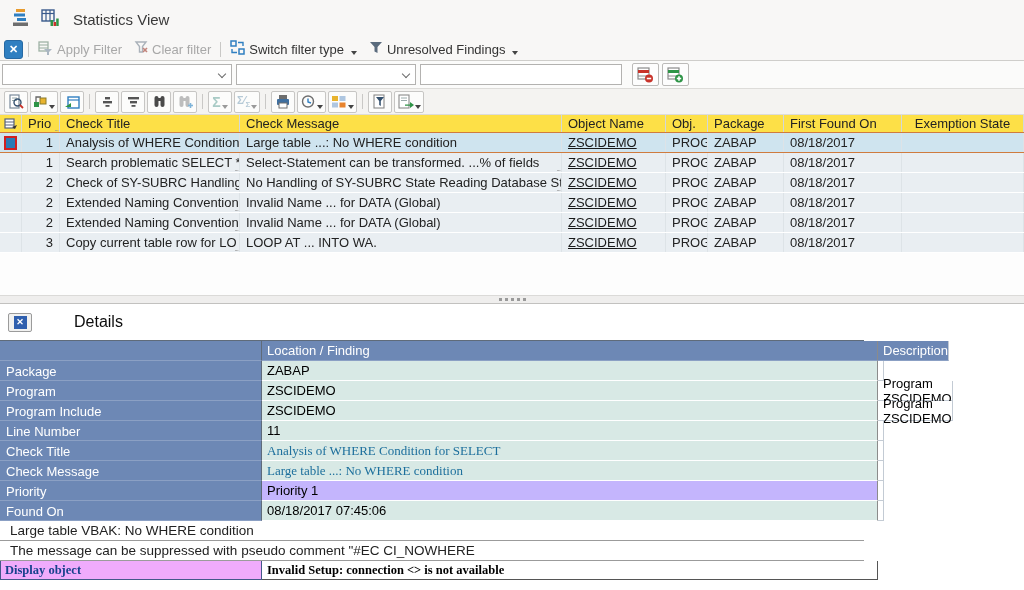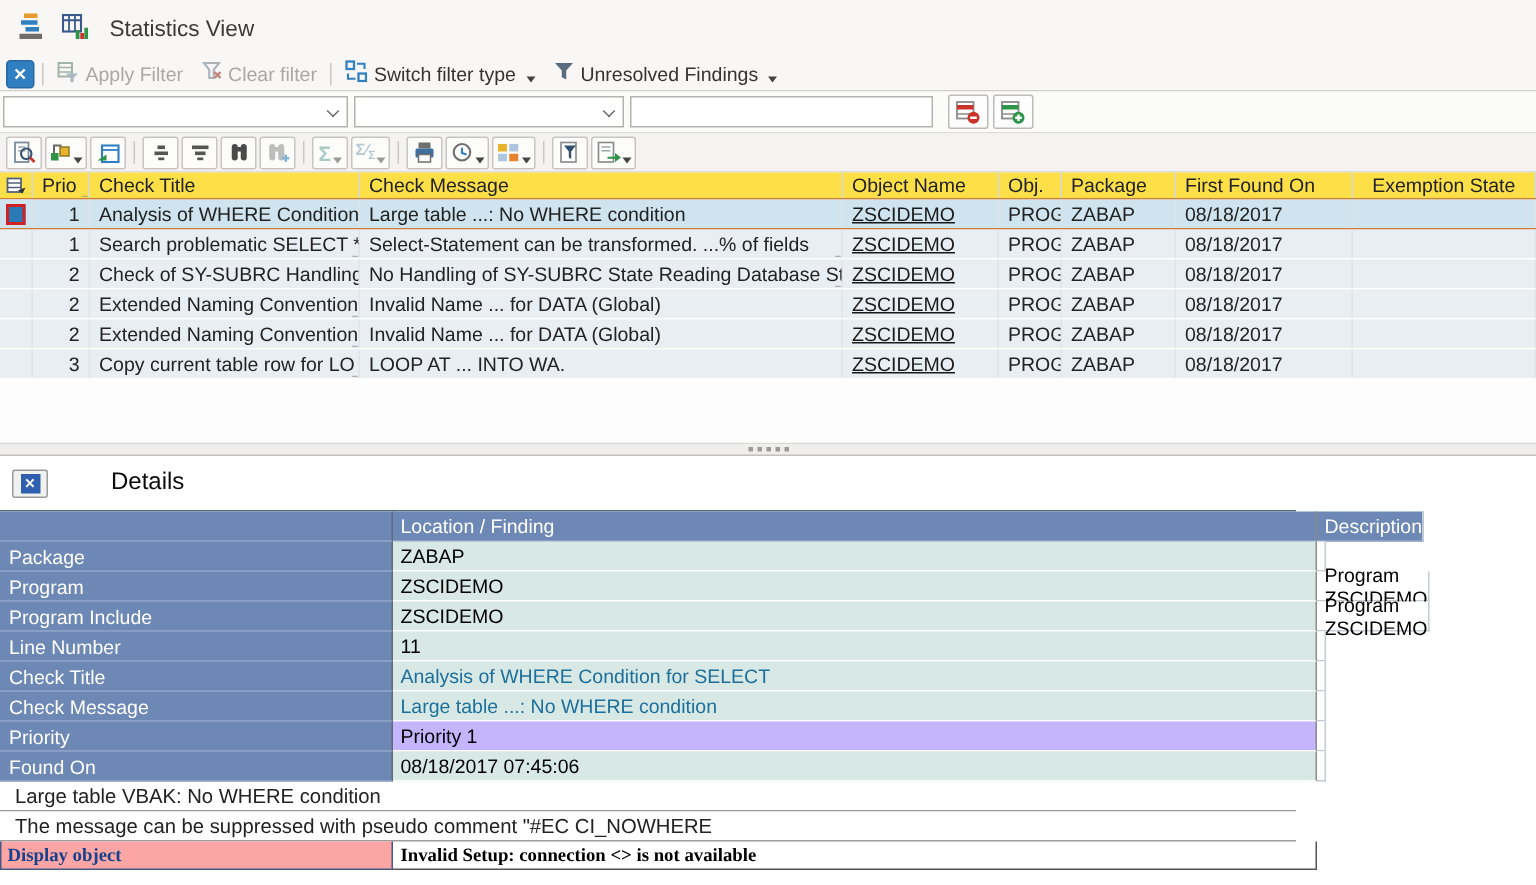--- a/index.html
+++ b/index.html
@@ -62,24 +62,24 @@
   .dclose { width:24px; height:19px; border:1px solid #9b9b9b; background:#f1f1f0; display:flex; align-items:center; justify-content:center; border-radius:2px; }
   .dclose i { width:13px; height:13px; background:#2f5fae; color:#fff; font-size:9px; font-weight:bold; font-style:normal; display:flex; align-items:center; justify-content:center; }
   #dtitle .dttl { font-size:16px; color:#0c0c0c; margin-left:42px; }
 
   .dtable { width:864px; border-top:1px solid #5f6b7a; }
   .drow { display:flex; height:20px; }
   .dlabel { width:262px; flex:none; background:#6d88b5; color:#fff; padding:1px 0 0 6px; border-bottom:1px solid #8ba0c4; border-right:1px solid #5f6b7a; display:flex; align-items:center; }
   .dval { width:616px; flex:none; background:#d8e9e5; color:#000; padding-left:5px; border-bottom:1px solid #fff; border-right:1px solid #8b8b8b; display:flex; align-items:center; }
   .ddesc { flex:1; background:#fff; color:#000; padding-left:5px; border-bottom:1px solid #c3cbd4; border-right:1px solid #c3cbd4; display:flex; align-items:center; }
   .drow.dhead .dval, .drow.dhead .ddesc { background:#6d88b5; color:#fff; border-bottom:1px solid #8ba0c4; }
-  .dval.link { color:#1c6f9c; }
+  .dval.link { color:#1c6f9c;font-family:Liberation Serif, serif; }
   .msgline { height:20px; display:flex; align-items:center; padding-left:10px; border-bottom:1px solid #9b9b9b; background:#fff; font-size:13.5px; }
   #dfooter { display:flex; height:19px; font-family:"Liberation Serif", serif; }
-  #dfooter .flabel { width:262px; flex:none; background:#fca5a5; border:1px solid #44598a; border-top:none; color:#16418c; font-weight:bold; font-size:12.5px; padding-left:4px; display:flex; align-items:center; }
+  #dfooter .flabel { width:262px; flex:none; background:#f0abfc; border:1px solid #44598a; border-top:none; color:#16418c; font-weight:bold; font-size:12.5px; padding-left:4px; display:flex; align-items:center; }
   #dfooter .fval { width:616px; flex:none; border:1px solid #555; border-left:none; border-top:none; color:#000; font-weight:bold; font-size:12.5px; padding-left:5px; display:flex; align-items:center; }
 </style>
 </head>
 <body>
 
 <div id="titlebar">
   <span class="ico">
     <svg width="19" height="19" viewBox="0 0 19 19">
         <rect x="4" y="1" width="9" height="3" fill="#e89b2d"></rect>
         <rect x="2" y="5.5" width="11" height="3" fill="#2f7fc1"></rect>

